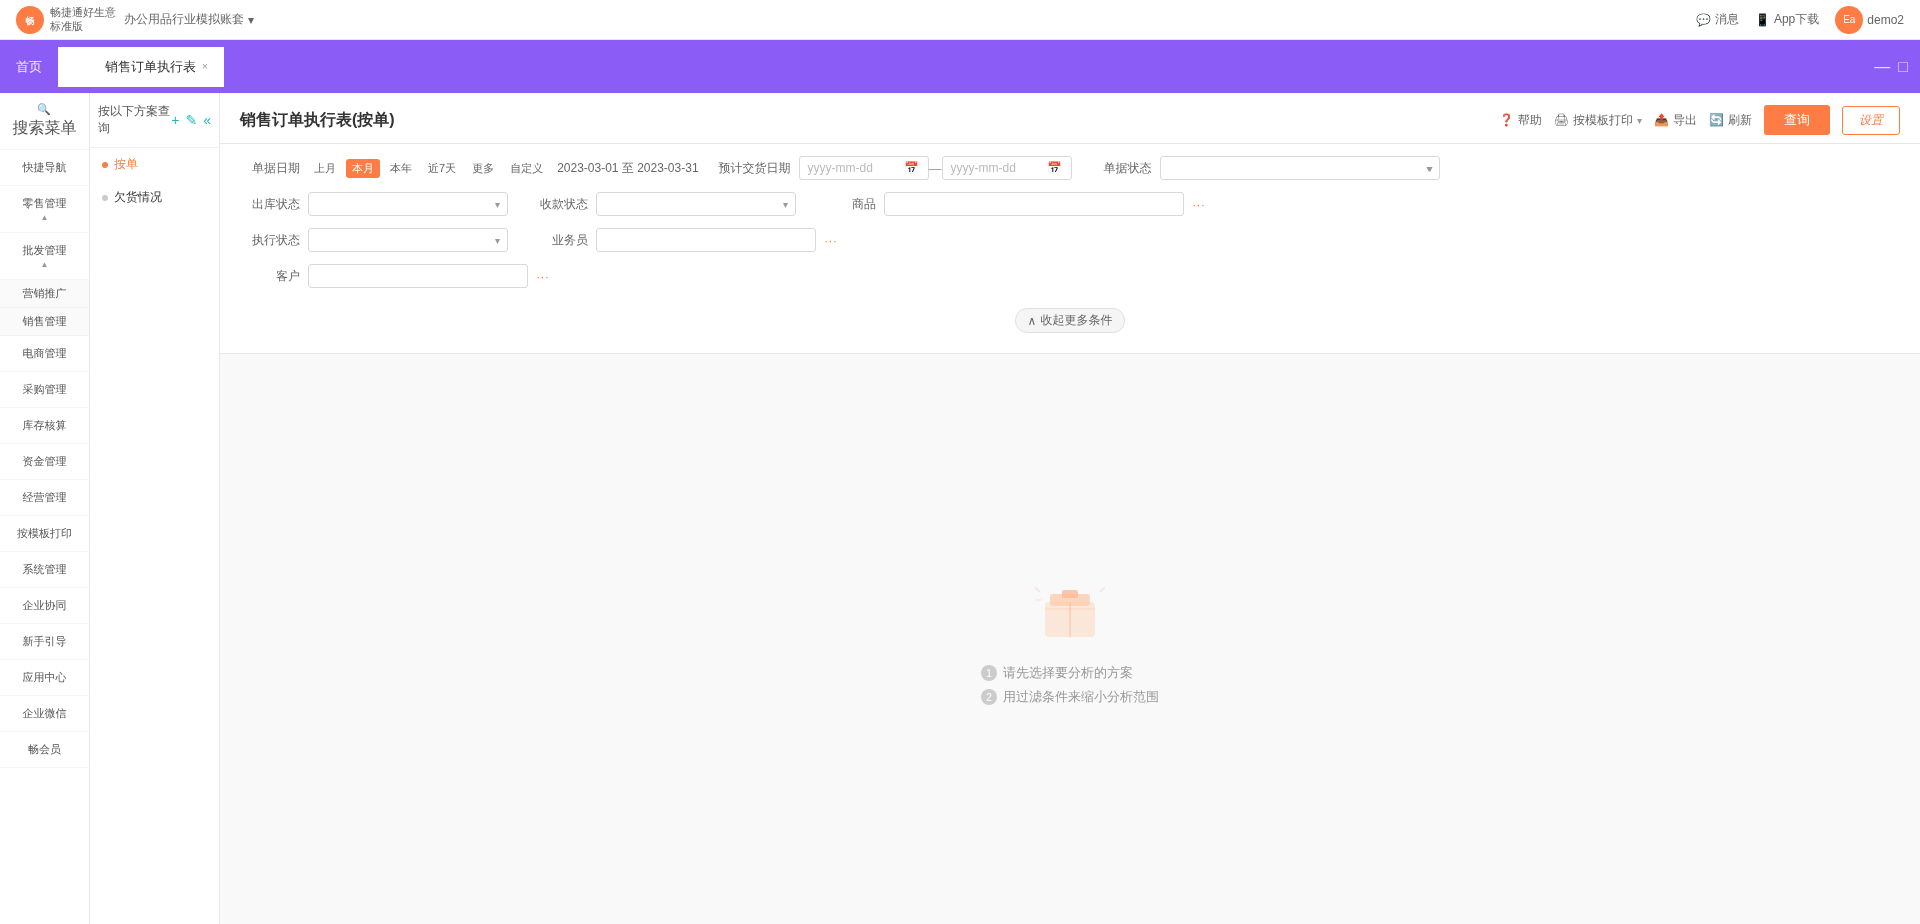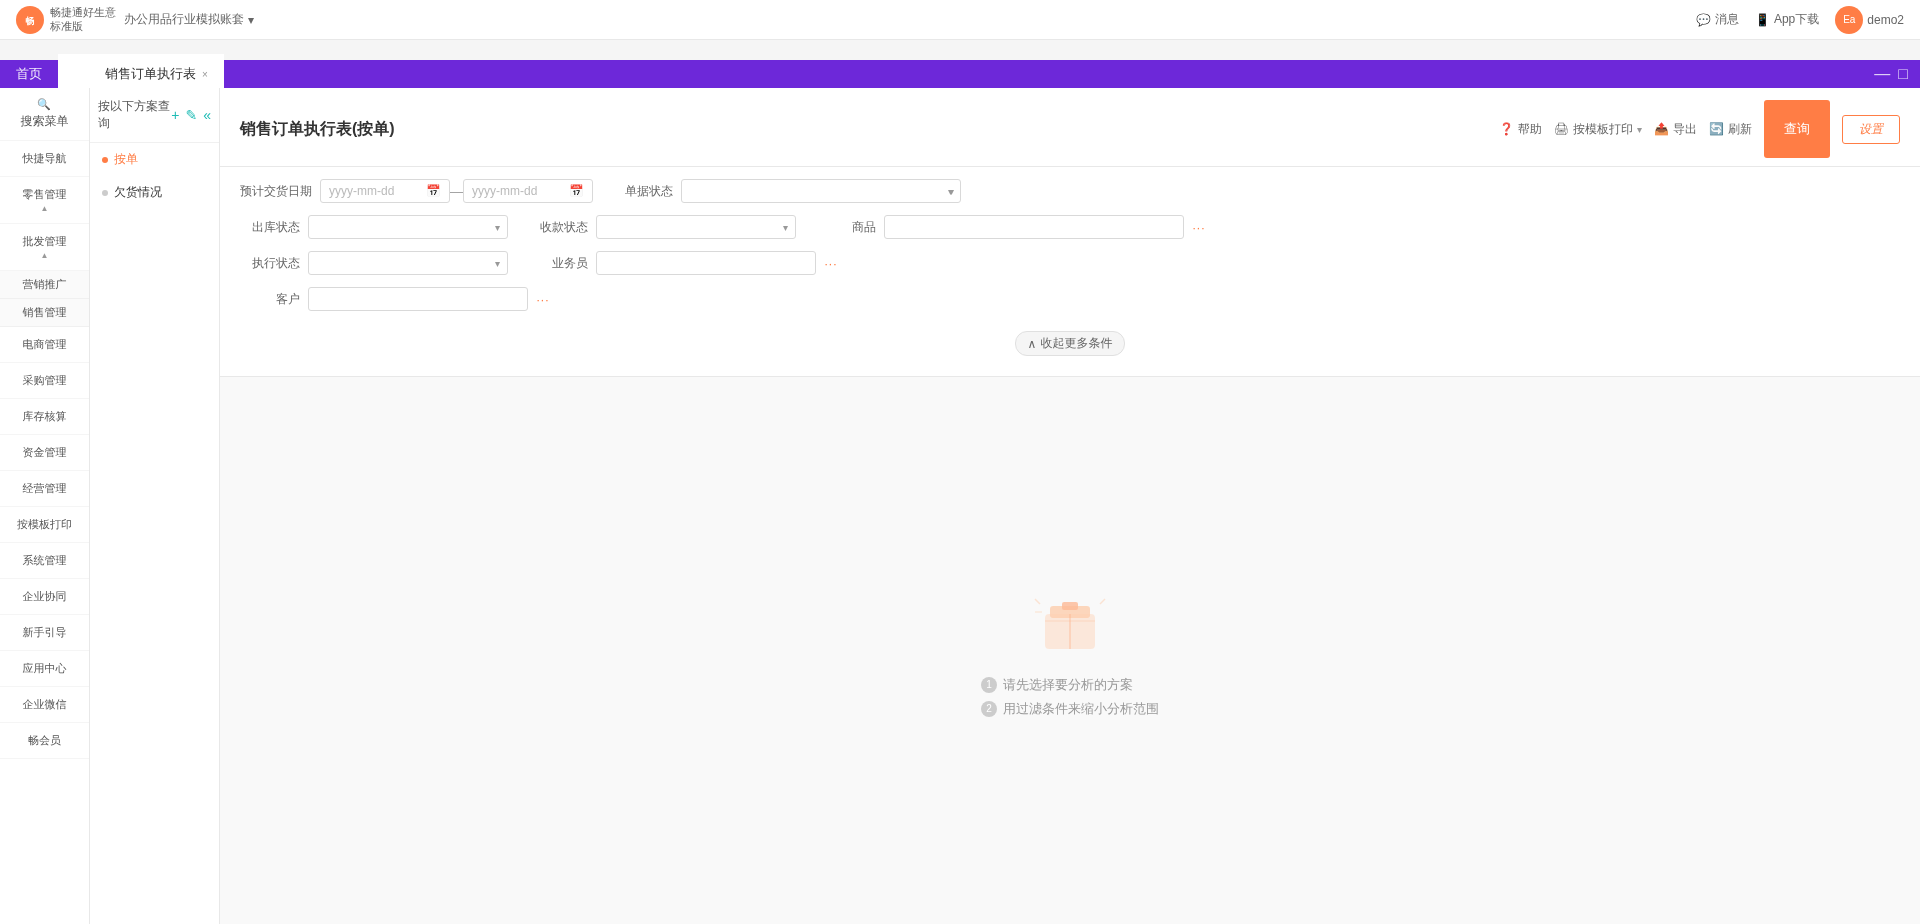--- a/index.html
+++ b/index.html
@@ -10,21 +10,21 @@
     .topbar-left { display: flex; align-items: center; gap: 8px; }
     .logo-area { display: flex; align-items: center; gap: 6px; }
     .logo-icon { width: 28px; height: 28px; background: #ff7d45; border-radius: 50%; display: flex; align-items: center; justify-content: center; color: white; font-size: 10px; font-weight: bold; }
     .logo-text { font-size: 11px; color: #666; line-height: 1.2; }
     .topbar-title { font-size: 12px; color: #666; display: flex; align-items: center; gap: 4px; }
     .topbar-right { display: flex; align-items: center; gap: 16px; }
     .topbar-btn { display: flex; align-items: center; gap: 4px; font-size: 12px; color: #666; cursor: pointer; }
     .avatar { width: 28px; height: 28px; border-radius: 50%; background: #ff7d45; display: flex; align-items: center; justify-content: center; color: white; font-size: 10px; }
 
     
-    .tabbar { height: 28px; background: #6d28d9; display: flex; align-items: center; padding: 0 0; flex-shrink: 0; margin-top: 20px; }
+    .tabbar { height: 53px; background: #8b5cf6; display: flex; align-items: center; padding: 0 0; flex-shrink: 0; }
     .tab-item { height: 40px; display: flex; align-items: center; padding: 0 16px; font-size: 13px; color: rgba(255,255,255,0.8); cursor: pointer; gap: 6px; }
     .tab-item.active { background: #fff; color: #333; height: 40px; padding-left: 47px; }
     .tab-close { font-size: 10px; color: #999; }
     .tab-home { color: rgba(255,255,255,0.9); }
     .tabbar-spacer { flex: 1; }
     .tabbar-actions { display: flex; align-items: center; gap: 8px; padding-right: 12px; }
     .tabbar-action-btn { color: rgba(255,255,255,0.8); cursor: pointer; font-size: 16px; }
 
     
     .main-layout { display: flex; flex: 1; overflow: hidden; }
@@ -79,21 +79,21 @@
 
     
     .results-area { flex: 1; display: flex; flex-direction: column; align-items: center; justify-content: center; background: #f9f9f9; }
     .empty-state { display: flex; flex-direction: column; align-items: center; gap: 12px; }
     .empty-icon { width: 80px; height: 80px; opacity: 0.6; }
     .empty-tips { display: flex; flex-direction: column; gap: 6px; }
     .empty-tip { display: flex; align-items: center; gap: 6px; font-size: 13px; color: #999; }
     .tip-num { width: 16px; height: 16px; border-radius: 50%; background: #ccc; color: #fff; font-size: 10px; display: flex; align-items: center; justify-content: center; }
 
     
-    .search-btn { background: #ff7d45; color: #fff; border: none; border-radius: 3px; padding: 20px 20px; font-size: 13px; cursor: pointer; }
+    .search-btn { background: #ff7d45; color: #fff; border: none; border-radius: 3px; padding: 6px 20px; font-size: 13px; cursor: pointer; }
     .settings-btn { background: #fff; color: #ff7d45; border: 1px solid #ff7d45; border-radius: 3px; padding: 5px 16px; font-size: 12px; cursor: pointer; font-style: italic; }
 
     .status-select-wrapper { position: relative; min-width: 280px; }
     .status-select-wrapper .filter-select { width: 100%; }
 
     .date-picker-group { display: flex; align-items: center; }
     .date-picker-box { border: 1px solid #d9d9d9; border-radius: 3px; padding: 4px 8px; font-size: 12px; color: #bbb; width: 130px; display: inline-flex; align-items: center; justify-content: space-between; }
     .date-picker-icon { color: #ff7d45; font-size: 12px; }
   </style>
 </head>
@@ -147,21 +147,21 @@
     <span class="tabbar-action-btn">—</span>
     <span class="tabbar-action-btn">□</span>
   </div>
 </div>
 
 <div class="main-layout">
 
   <div class="sidebar">
     <div class="sidebar-item">
       <span>🔍</span>
-      <span style="font-size:12px">搜索菜单</span>
+      <span style="font-size:16px">搜索菜单</span>
     </div>
     <div class="sidebar-item">
       <span>快捷导航</span>
     </div>
     <div class="sidebar-item expandable">
       <span>零售管理</span>
       <span class="expand-arrow">▲</span>
     </div>
     <div class="sidebar-item expandable">
       <span>批发管理</span>
@@ -256,20 +256,32 @@
           </div>
           <button class="search-btn">查询</button>
           <button class="settings-btn">设置</button>
         </div>
       </div>
 
       <div class="filter-area">
 
         <div class="filter-row">
 
+          <div class="filter-group">
+            <span class="filter-label">单据日期</span>
+            <div class="date-group">
+              <button class="date-btn">上月</button>
+              <button class="date-btn active">本月</button>
+              <button class="date-btn">本年</button>
+              <button class="date-btn">近7天</button>
+              <button class="date-btn">更多</button>
+              <button class="date-btn">自定义</button>
+            </div>
+            <span class="date-range">2023-03-01 至 2023-03-31</span>
+          </div>
 
           <div class="filter-group">
             <span class="filter-label-wide">预计交货日期</span>
             <div class="date-picker-group">
               <div class="date-picker-box">
                 <span>yyyy-mm-dd</span>
                 <span class="date-picker-icon">📅</span>
               </div>
               <span style="color:#999">—</span>
               <div class="date-picker-box">

